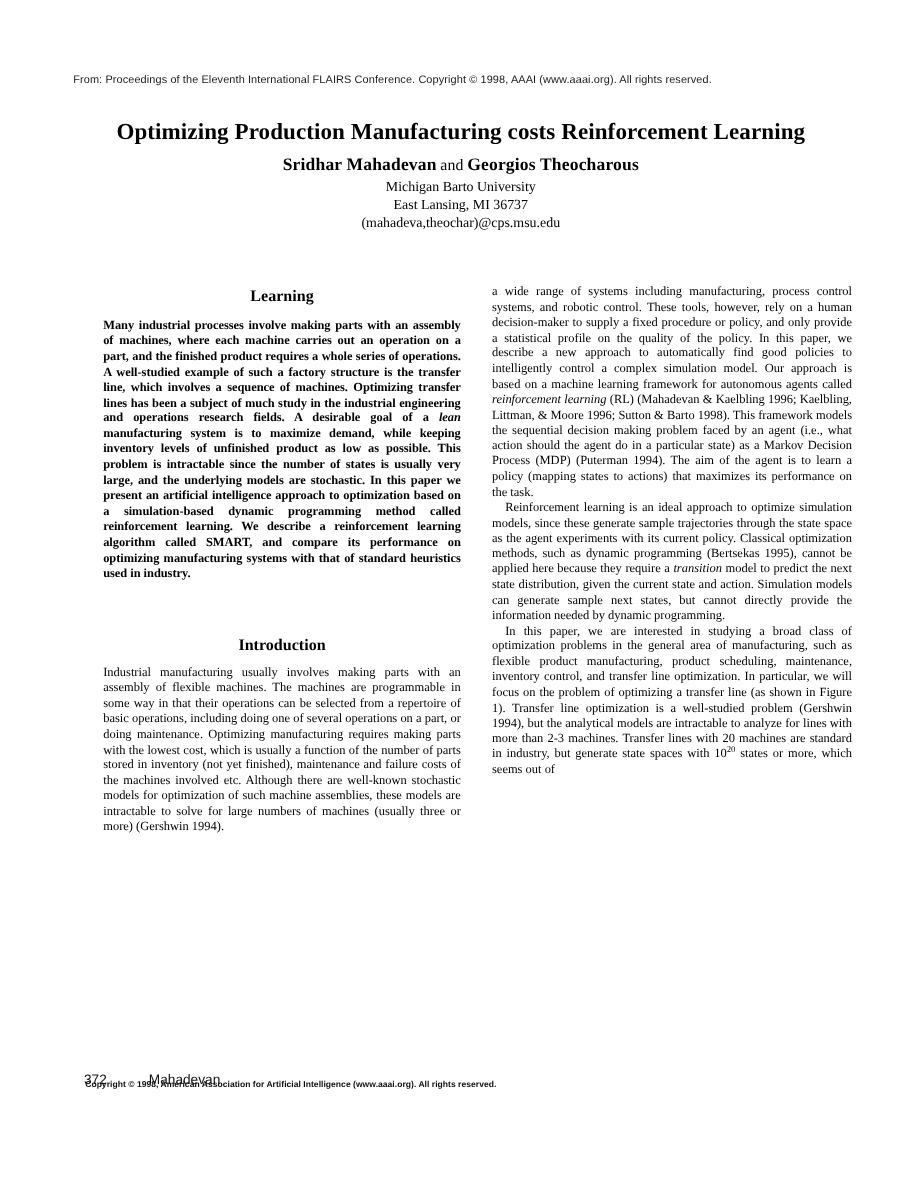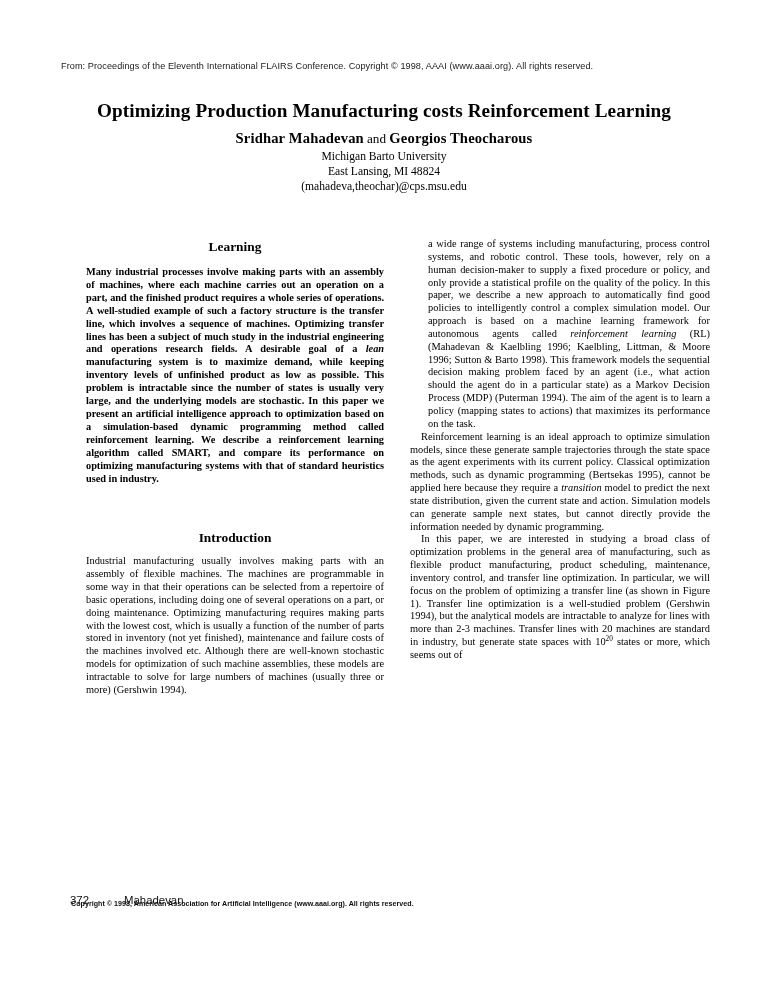--- a/index.html
+++ b/index.html
@@ -114,21 +114,21 @@
   }
 
   p.para {
     margin: 0;
     text-indent: 11px;
     text-align: justify;
   }
   p.para.first { text-indent: 0; }
   p.para + p.para { margin-top: 0; }
 
-  .col-right p.para.lead { text-indent: 0; margin-left: 18px; }
+  .col-right p.para.lead { text-indent: 0; }
 
   i, .ital { font-style: italic; }
   sup {
     font-size: 0.70em;
     vertical-align: super;
     line-height: 0;
   }
 
   
   .footer-rule {
@@ -178,21 +178,21 @@
 
   <div class="proceedings-banner">From: Proceedings of the Eleventh International FLAIRS Conference. Copyright © 1998, AAAI (www.aaai.org). All rights reserved.</div>
 
   <h1 class="paper-title">Optimizing Production Manufacturing costs Reinforcement Learning</h1>
 
   <div class="author-block">
     <div class="author-names">
       <span>Sridhar Mahadevan</span><span class="conj">and</span><span>Georgios Theocharous</span>
     </div>
     <div class="affiliation-line">Michigan Barto University</div>
-    <div class="affiliation-line">East Lansing, MI 48824</div>
+    <div class="affiliation-line">East Lansing, MI 36737</div>
     <div class="affiliation-line">(mahadeva,theochar)@cps.msu.edu</div>
   </div>
 
   <div class="col col-left">
 
     <div class="section-heading abstract-heading">Learning</div>
 
     <div class="abstract-body"><span>Many industrial processes involve making parts with an assembly of machines, where each machine carries out an operation on a part, and the finished product requires a whole series of operations. A well-studied example of such a factory structure is the transfer line, which involves a sequence of machines. Optimizing transfer lines has been a subject of much study in the industrial engineering and operations research fields. A desirable goal of a </span><i class="ital">lean</i><span> manufacturing system is to maximize demand, while keeping inventory levels of unfinished product as low as possible. This problem is intractable since the number of states is usually very large, and the underlying models are stochastic. In this paper we present an artificial intelligence approach to optimization based on a simulation-based dynamic programming method called reinforcement learning. We describe a reinforcement learning algorithm called SMART, and compare its performance on optimizing manufacturing systems with that of standard heuristics used in industry.</span></div>
 
     <div class="section-heading intro-heading">Introduction</div>

